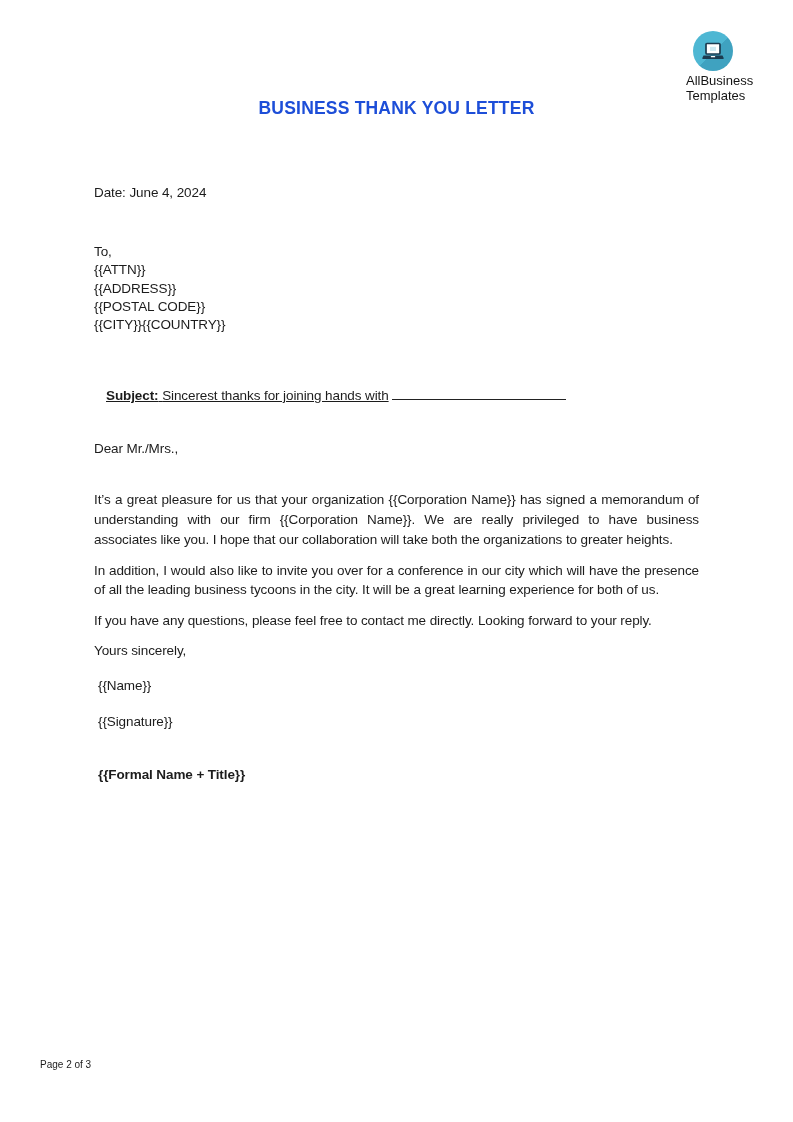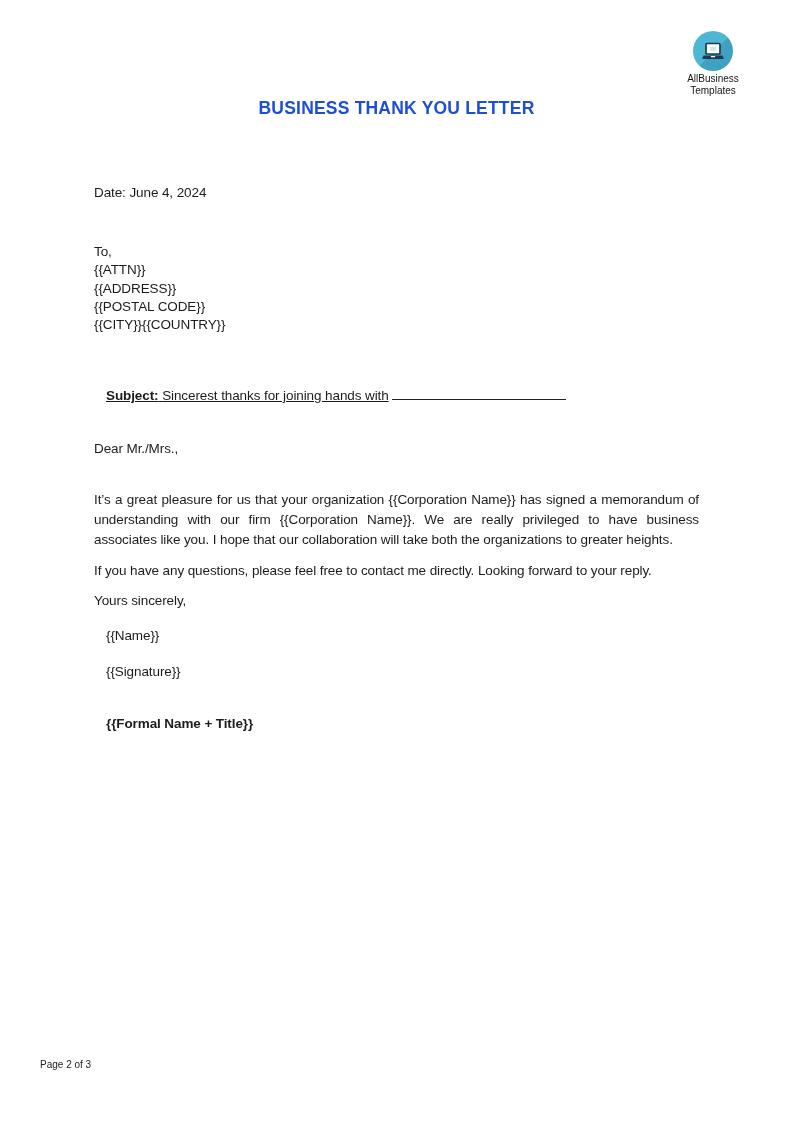--- a/index.html
+++ b/index.html
@@ -25,21 +25,21 @@
     height: 40px;
     border-radius: 50%;
     margin: 0 auto 2px;
     background: linear-gradient(135deg, #4eb7d3 52%, #3fa2c0 52%);
     display: flex;
     align-items: center;
     justify-content: center;
   }
   .logo-circle svg { display: block; }
   .brand-text {
-    font-size: 10px;
+    font-size: 13px;
     line-height: 1.18;
     color: #141414;
     letter-spacing: 0;
   }
   
   .title {
     margin: 0;
     padding-top: 98px;
     text-align: center;
     font-size: 17.5px;
@@ -63,21 +63,21 @@
     display: inline-block;
     width: 174px;
     height: 13px;
     border-bottom: 1px solid #222222;
     margin-left: 3px;
     vertical-align: baseline;
   }
   .salutation { margin: 33px 0 32px; }
   .para { margin: 0 0 10.7px; text-align: justify; }
   .closing { margin: 0 0 15px; }
-  .sig { margin: 0 12px 16px; }
+  .sig { margin: 0 4px 16px; }
   .formal { margin-top: 33px; font-weight: bold; }
   
   .footer {
     position: absolute;
     left: 0;
     right: 0;
     top: 1059px;
     text-align: left;
     font-size: 10px;
     color: #1c1c1c;
@@ -118,20 +118,21 @@
       <div>{{POSTAL CODE}}</div>
       <div>{{CITY}}{{COUNTRY}}</div>
     </div>
 
     <p class="subject"><span class="lbl">Subject:</span>
       <span>Sincerest thanks for joining hands with</span><span class="blank-line"></span></p>
 
     <p class="salutation">Dear Mr./Mrs.,</p>
 
     <p class="para">It’s a great pleasure for us that your organization {{Corporation Name}} has signed a memorandum of understanding with our firm {{Corporation Name}}. We are really privileged to have business associates like you. I hope that our collaboration will take both the organizations to greater heights.</p>
+    <p class="para">In addition, I would also like to invite you over for a conference in our city which will have the presence of all the leading business tycoons in the city. It will be a great learning experience for both of us.</p>
     <p class="para">If you have any questions, please feel free to contact me directly. Looking forward to your reply.</p>
 
     <p class="closing">Yours sincerely,</p>
     <p class="sig">{{Name}}</p>
     <p class="sig">{{Signature}}</p>
     <p class="sig formal">{{Formal Name + Title}}</p>
   </div>
 
   <div class="footer">Page 2 of 3</div>
 

